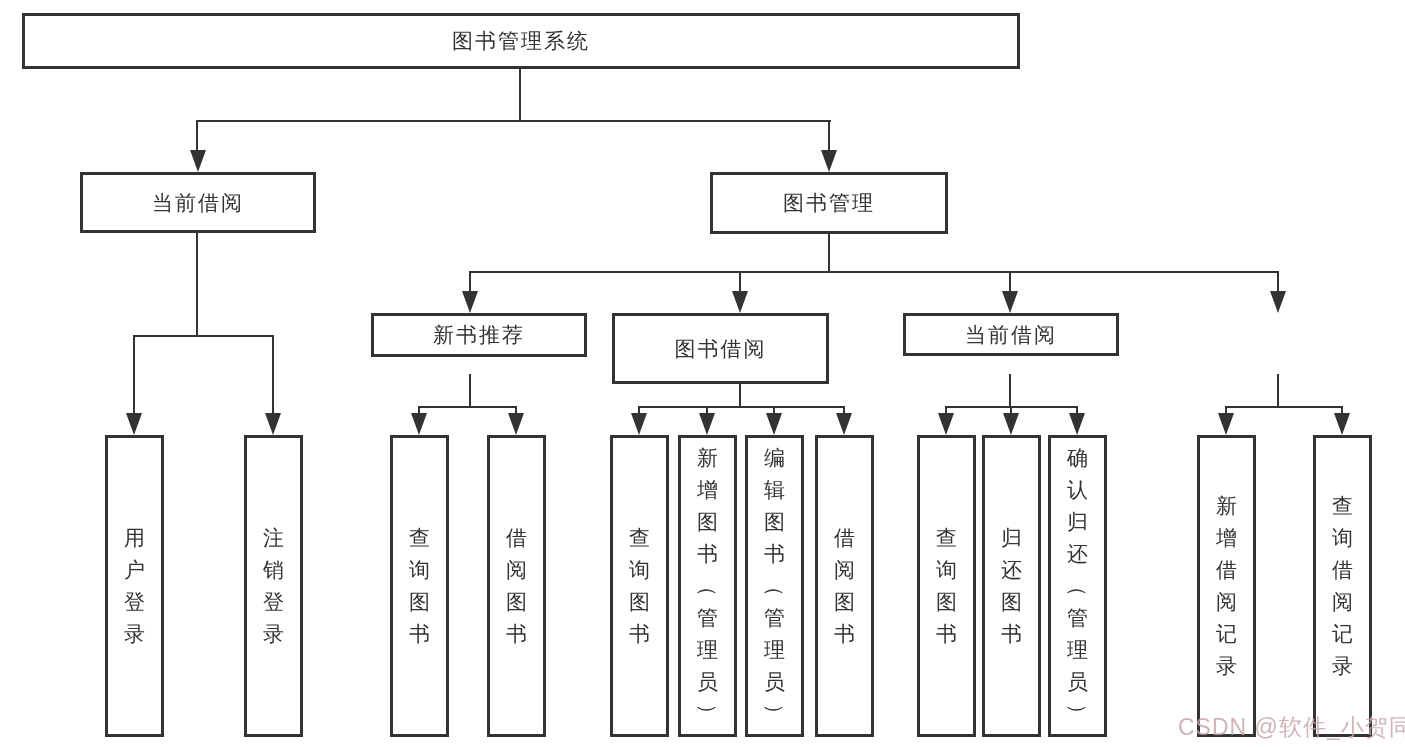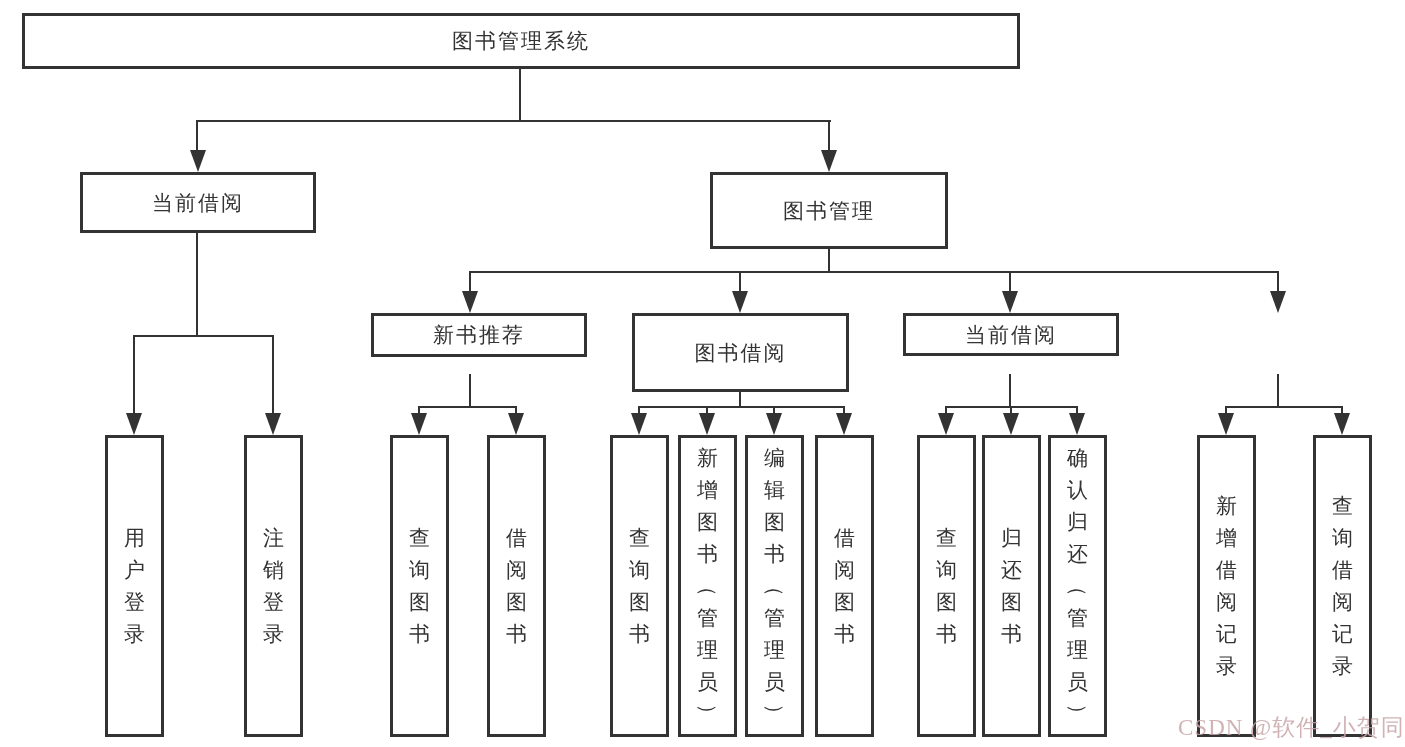--- a/index.html
+++ b/index.html
@@ -1,19 +1,19 @@
 <!DOCTYPE html>
 <html style="--line: #333333; --text: #333333; --bg: #ffffff;"><head>
 <meta charset="utf-8">
 <style>
   :root{ --line:#333333; --text:#333333; --bg:#ffffff; }
   html,body{margin:0;padding:0;background:#fff;}
   .canvas{
     position:relative; width:1405px; height:747px; background:var(--bg);
-    overflow:hidden; font-family:Liberation Serif, serif;
+    overflow:hidden; font-family:Liberation Sans, sans-serif;
   }
   .node{
     position:absolute; box-sizing:border-box; border:3px solid var(--line);
     background:#fff; color:var(--text);
   }
   .node.h{
     display:flex; align-items:center; justify-content:center;
     font-size:21px; letter-spacing:2px; font-weight:500;
   }
   .node.v{
@@ -92,24 +92,24 @@
       <div class="carrow" style="left: 938px; top: 413px;"></div>
       <div class="carrow" style="left: 1003px; top: 413px;"></div>
       <div class="carrow" style="left: 1069px; top: 413px;"></div>
       <div class="carrow" style="left: 1218px; top: 413px;"></div>
       <div class="carrow" style="left: 1334px; top: 413px;"></div>
     </div>
 
   <div class="node h" style="left:22px;top:13px;width:998px;height:56px">图书管理系统</div>
 
   <div class="node h" style="left:80px;top:172px;width:236px;height:61px">当前借阅</div>
-  <div class="node h" style="left:710px;top:172px;width:238px;height:77px">图书管理</div>
+  <div class="node h" style="left:710px;top:172px;width:238px;height:62px">图书管理</div>
 
   <div class="node h" style="left:371px;top:313px;width:216px;height:44px">新书推荐</div>
-  <div class="node h" style="left:632px;top:313px;width:217px;height:79px">图书借阅</div>
+  <div class="node h" style="left:612px;top:313px;width:217px;height:71px">图书借阅</div>
   <div class="node h" style="left:903px;top:313px;width:216px;height:43px">当前借阅</div>
 
   <div class="node v" style="left:105px">
       <span class="vchar">用</span>
       <span class="vchar">户</span>
       <span class="vchar">登</span>
       <span class="vchar">录</span>
     </div>
   <div class="node v" style="left:244px">
       <span class="vchar">注</span>

